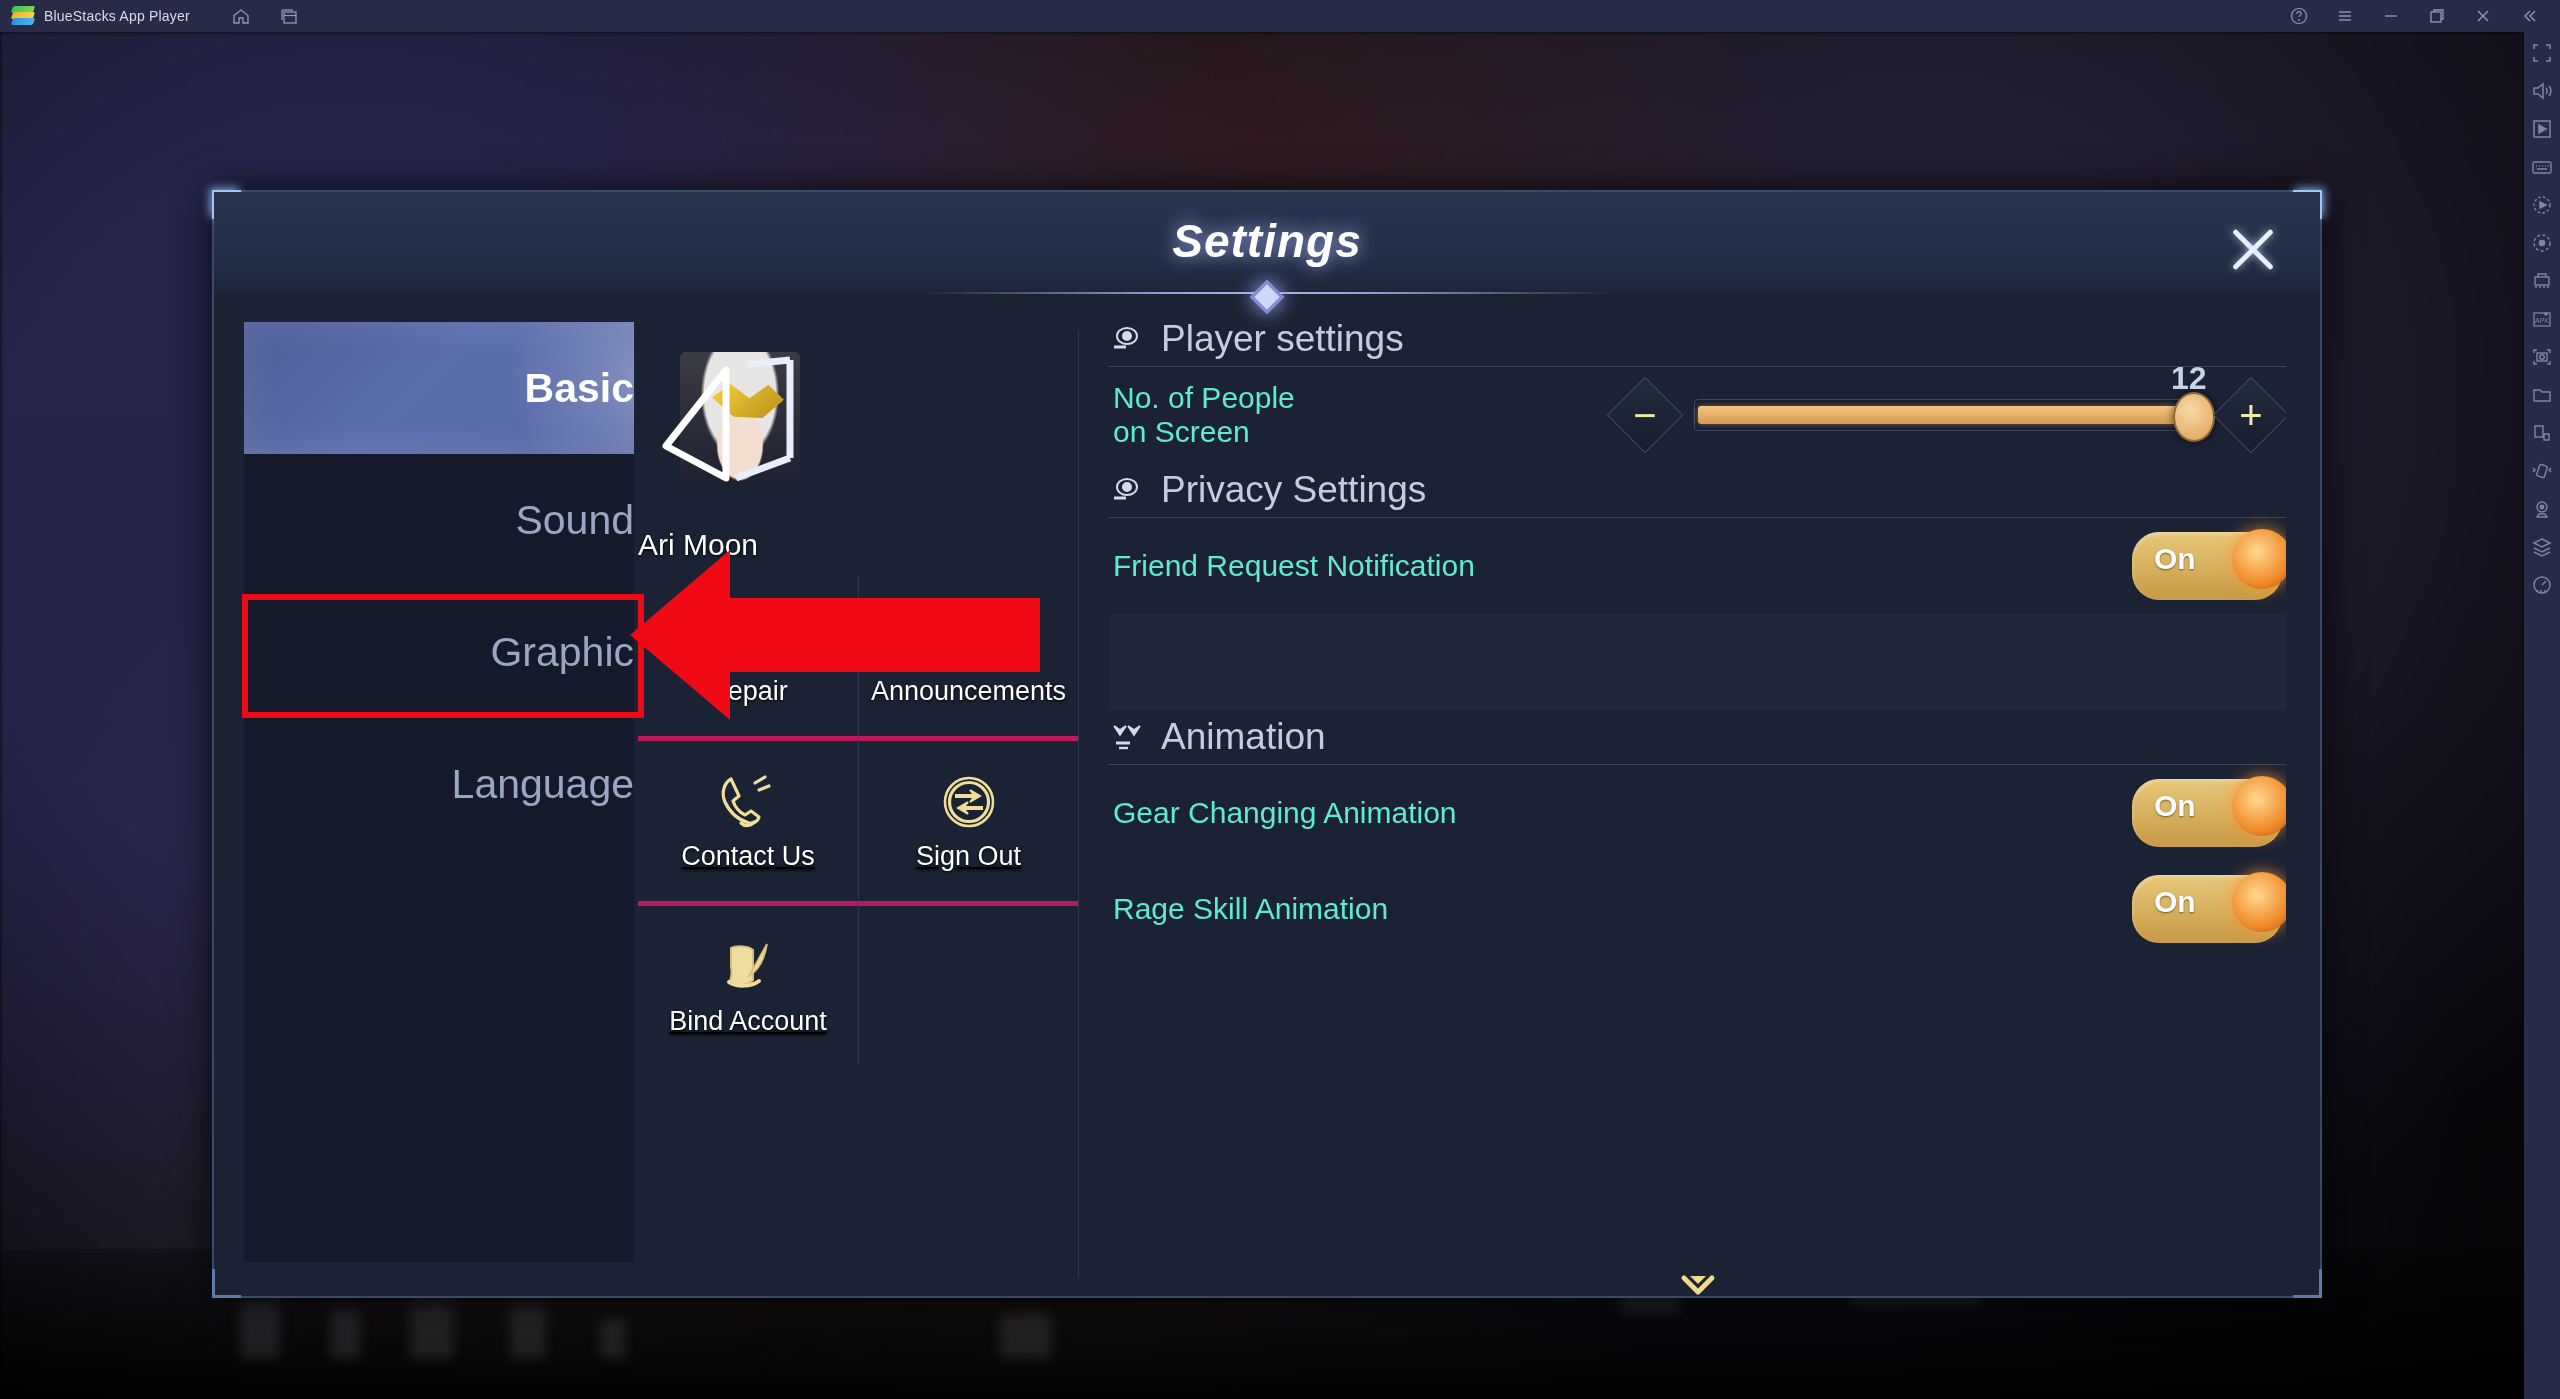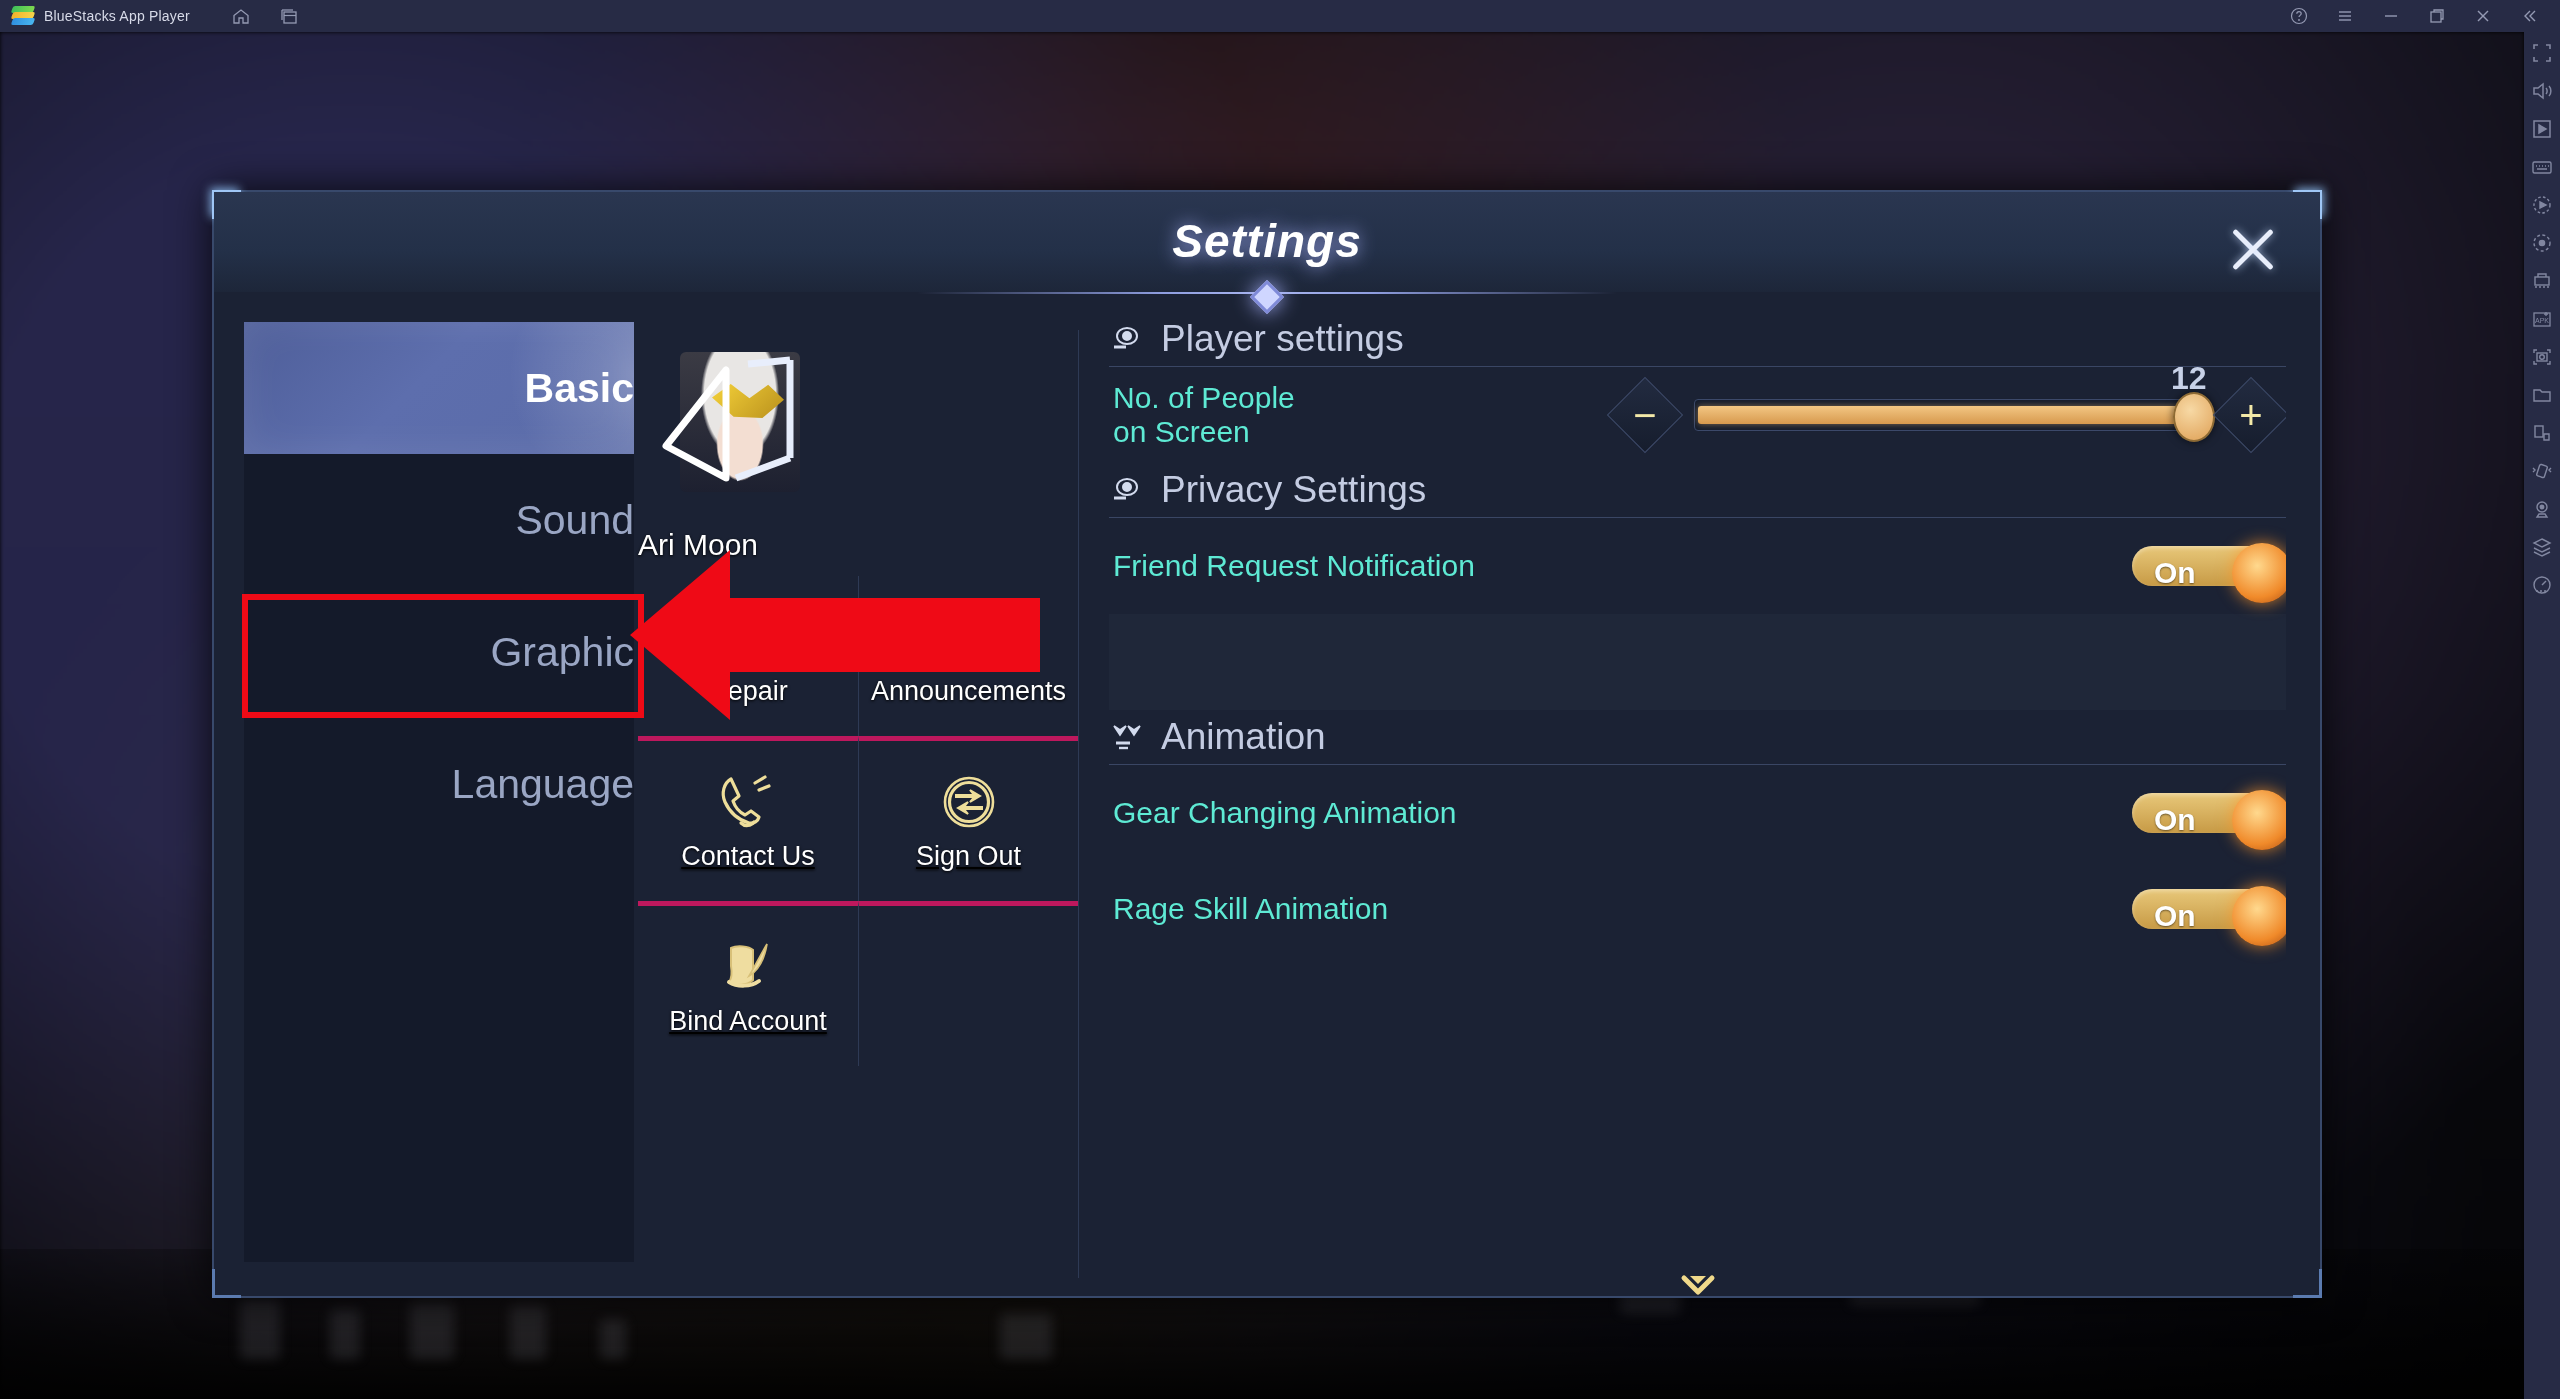--- a/index.html
+++ b/index.html
@@ -122,21 +122,21 @@
       display:flex;align-items:center;justify-content:center;color:#f3e9a8;font-size:40px;line-height:1;}
   .track{width:500px;height:30px;background:#151c2c;border:1px solid #3b496a;border-radius:4px;
          display:flex;align-items:center;padding:0 3px;position:relative;cursor:pointer;}
   .fill{height:18px;border-radius:3px;background:linear-gradient(180deg,#f3c784,#d79a4e);box-shadow:0 0 6px rgba(240,190,120,.5);}
   .knob{position:absolute;width:38px;height:46px;border-radius:50%;
         background:radial-gradient(circle at 40% 35%,#f7d9a5,#dfa055);border:2px solid #8d6a34;
         box-shadow:0 0 8px rgba(0,0,0,.6);}
   .sval{position:absolute;top:-40px;color:#c8d2e8;font-size:32px;font-weight:bold;}
 
   
-  .toggle{width:150px;height:40px;border-radius:27px;position:relative;cursor:pointer;
+  .toggle{width:150px;height:68px;border-radius:27px;position:relative;cursor:pointer;
           background:linear-gradient(180deg,#e8c87a,#c79a45);box-shadow:inset 0 2px 4px rgba(255,255,255,.35);}
   .toggle .t-lbl{position:absolute;left:22px;top:0;height:54px;display:flex;align-items:center;
                  color:#fff;font-size:30px;font-weight:bold;text-shadow:0 1px 2px rgba(0,0,0,.5);}
   .toggle .t-knob{position:absolute;right:-10px;top:-3px;width:60px;height:60px;border-radius:50%;
       background:radial-gradient(circle at 42% 38%,#ffd98e,#f08a2a 62%,#a8490f);
       box-shadow:0 0 16px rgba(255,150,40,.75);}
 
   #scroll-arrow{position:absolute;left:50%;bottom:-4px;transform:translateX(-50%);width:40px;height:26px;}
 
   

